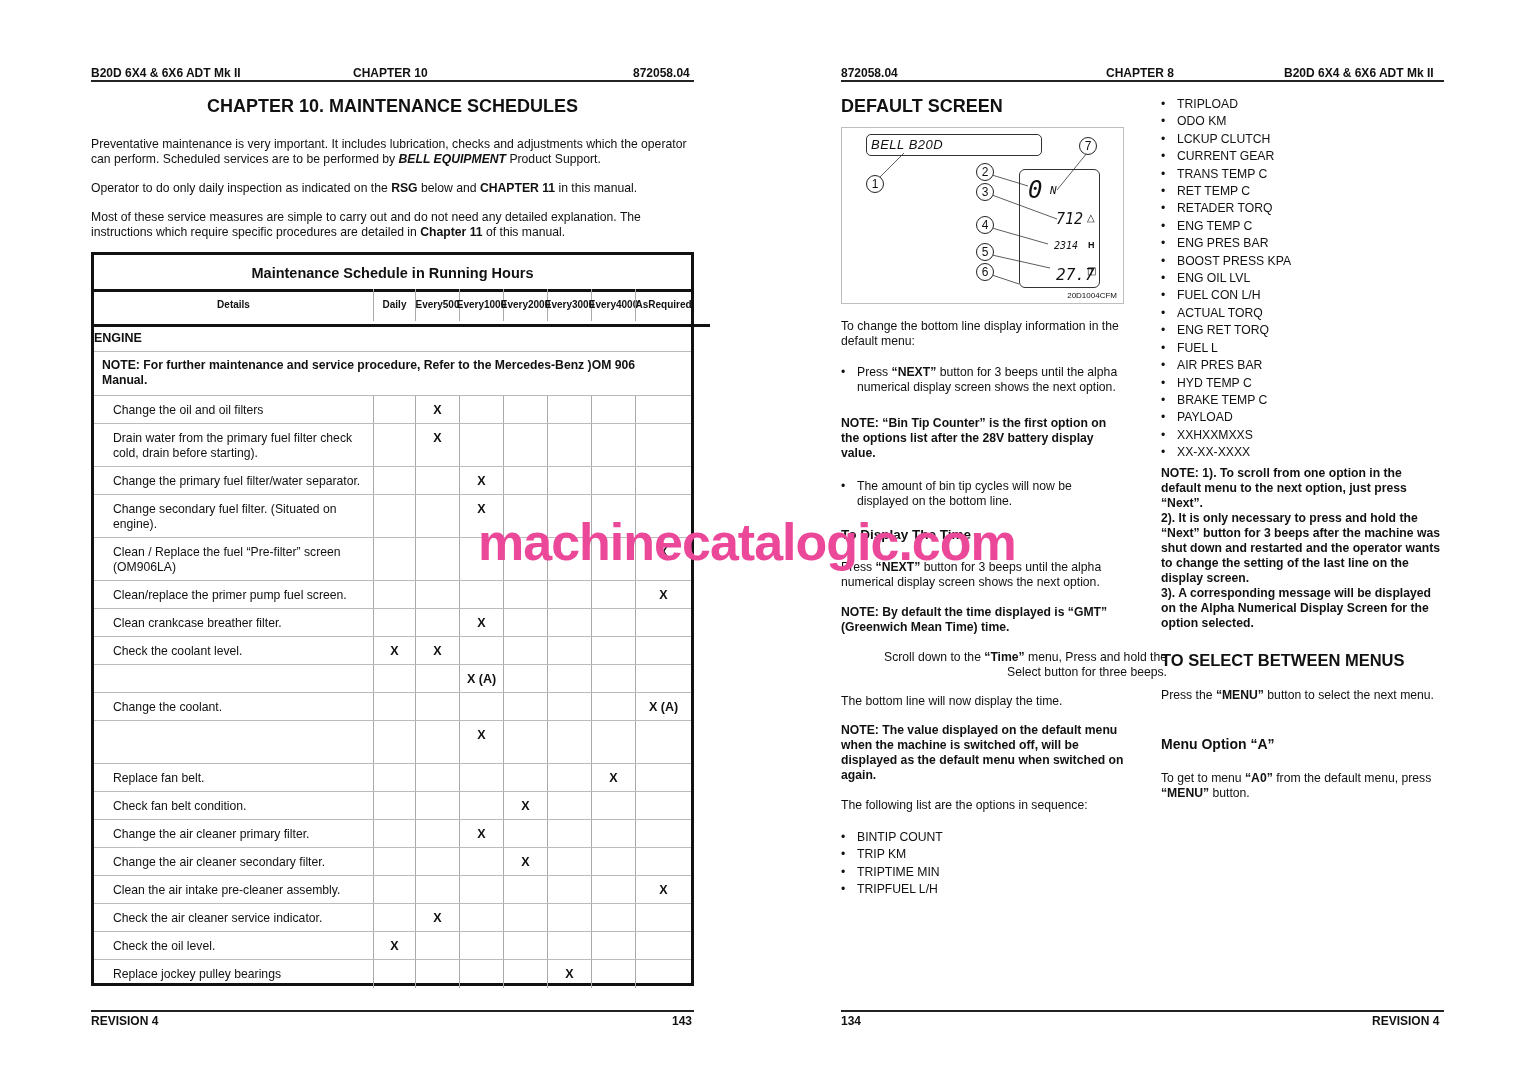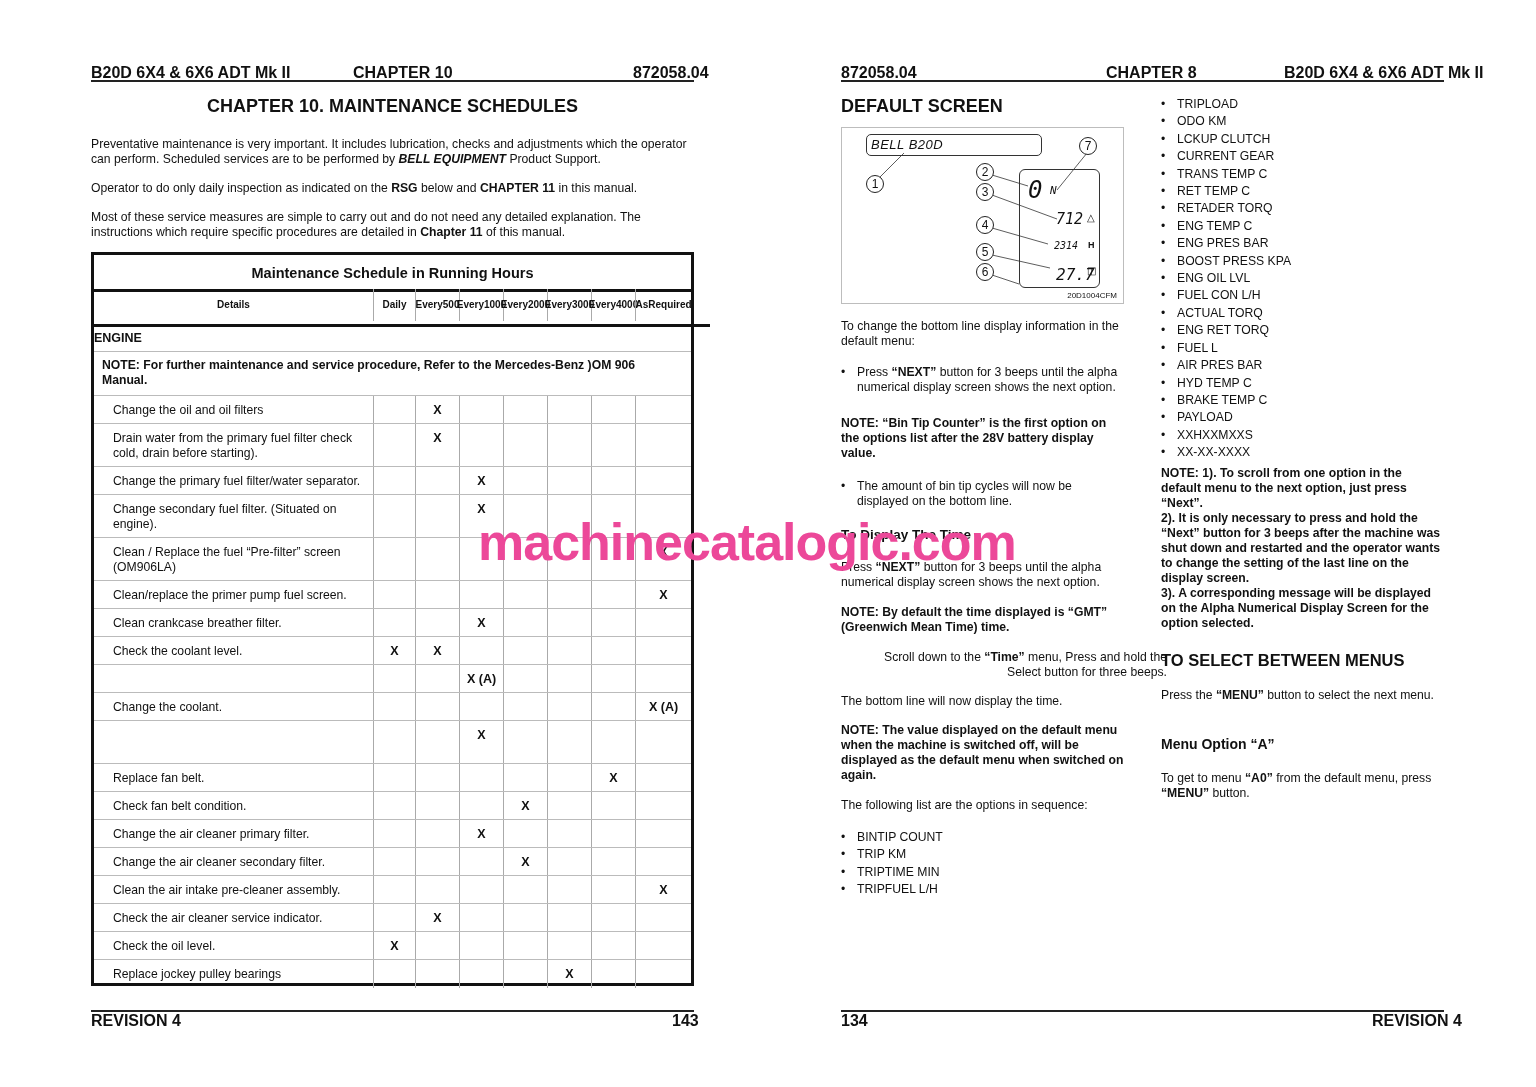--- a/index.html
+++ b/index.html
@@ -1,19 +1,19 @@
 <!DOCTYPE html>
 <html><head>
 <meta charset="utf-8">
 <style>
   html, body { margin:0; padding:0; }
   body { width:1536px; height:1087px; background:#ffffff; position:relative; overflow:hidden;
          font-family:"Liberation Sans", sans-serif; color:#111; }
   .abs { position:absolute; }
-  .hdr { position:absolute; font-weight:bold; font-size:16px; line-height:14px; }
+  .hdr { position:absolute; font-weight:bold; font-size:12px; line-height:14px; }
   .rule { position:absolute; height:2px; background:#222; }
   .h1 { position:absolute; font-weight:bold; font-size:18px; line-height:22px; }
   .p { position:absolute; font-size:12.2px; line-height:15px; }
   .b { font-weight:bold; }
   .bi { font-weight:bold; font-style:italic; }
 
   
   #sched { position:absolute; left:91px; top:252px; width:603px; height:734px; border:3px solid #111; box-sizing:border-box; }
   .title-row { position:absolute; left:0; top:0; width:597px; height:34px; border-bottom:3px solid #111; font-weight:bold; font-size:14.5px; text-align:center; line-height:36px; }
   .head-row { position:absolute; left:0; top:34px; width:597px; height:35px; border-bottom:3px solid #111;padding-left:19px; }

